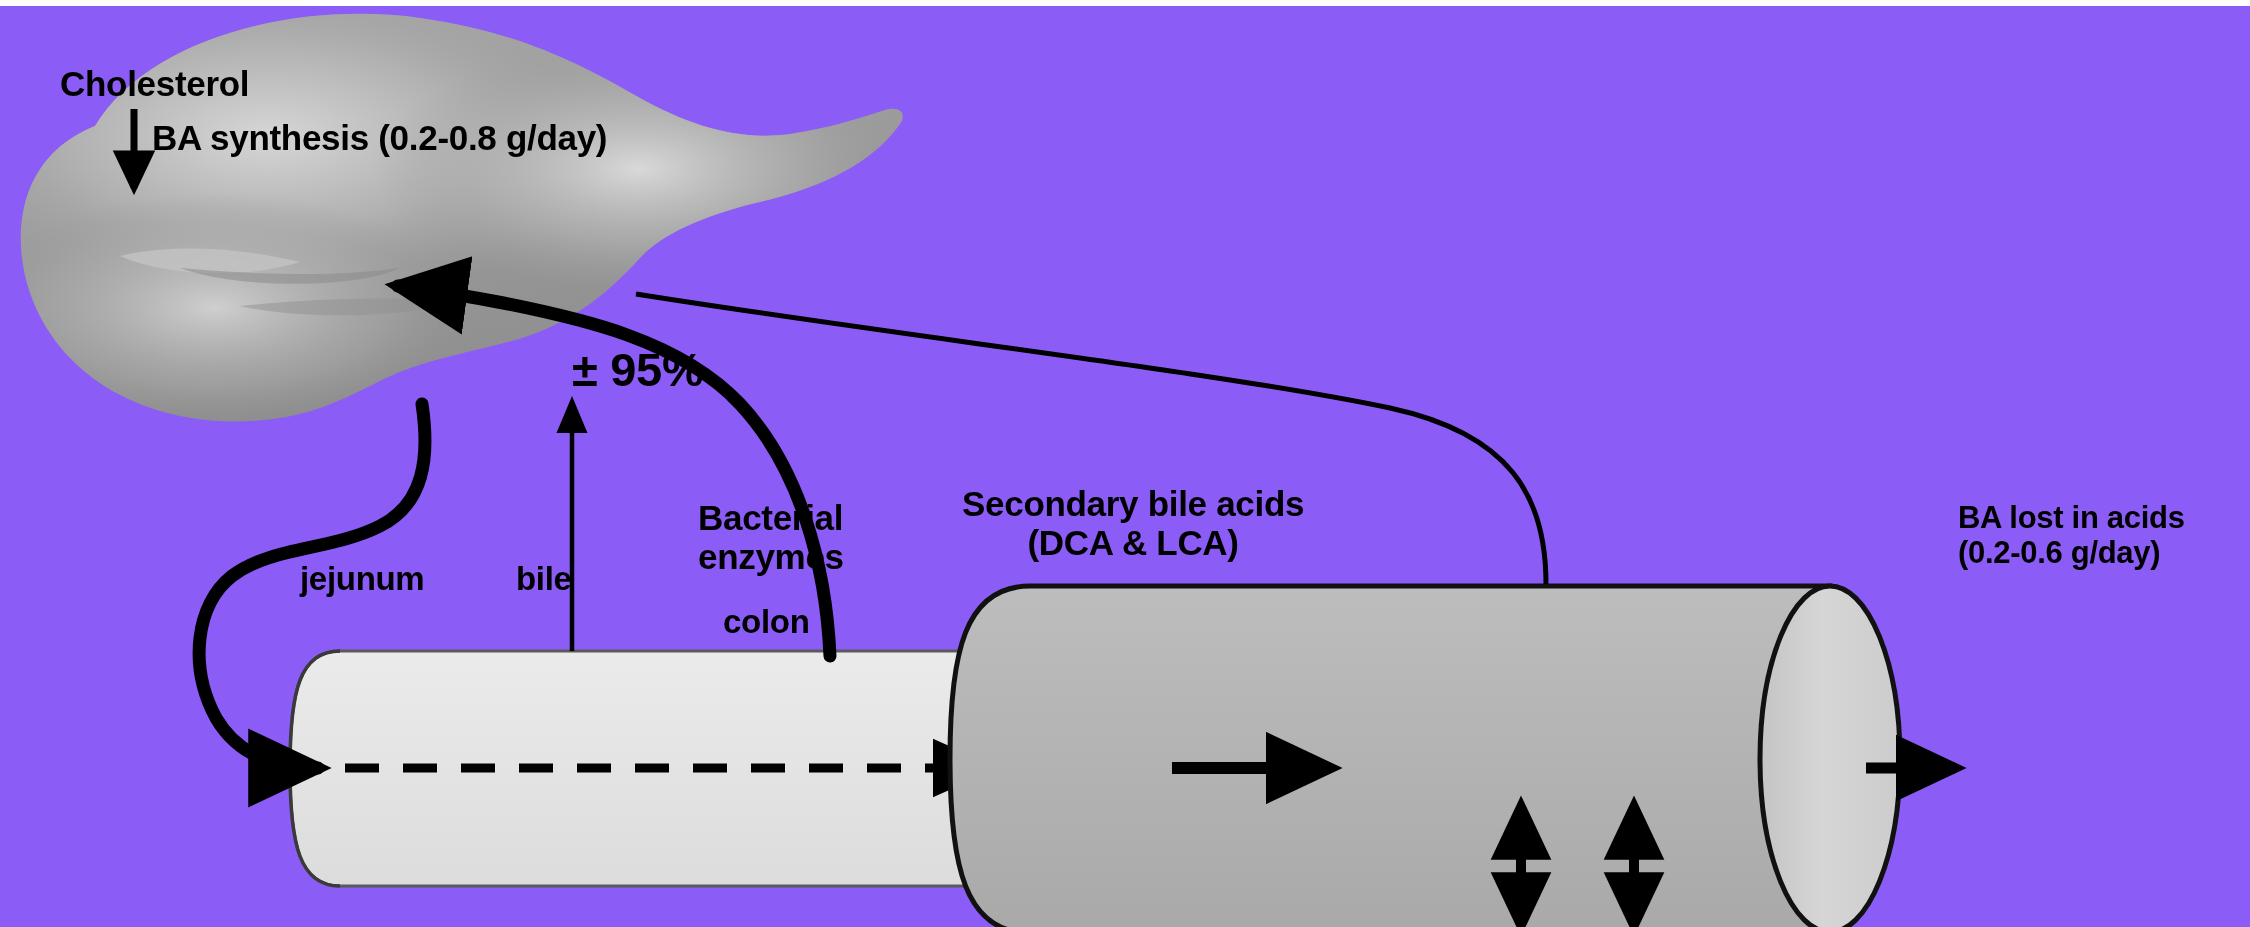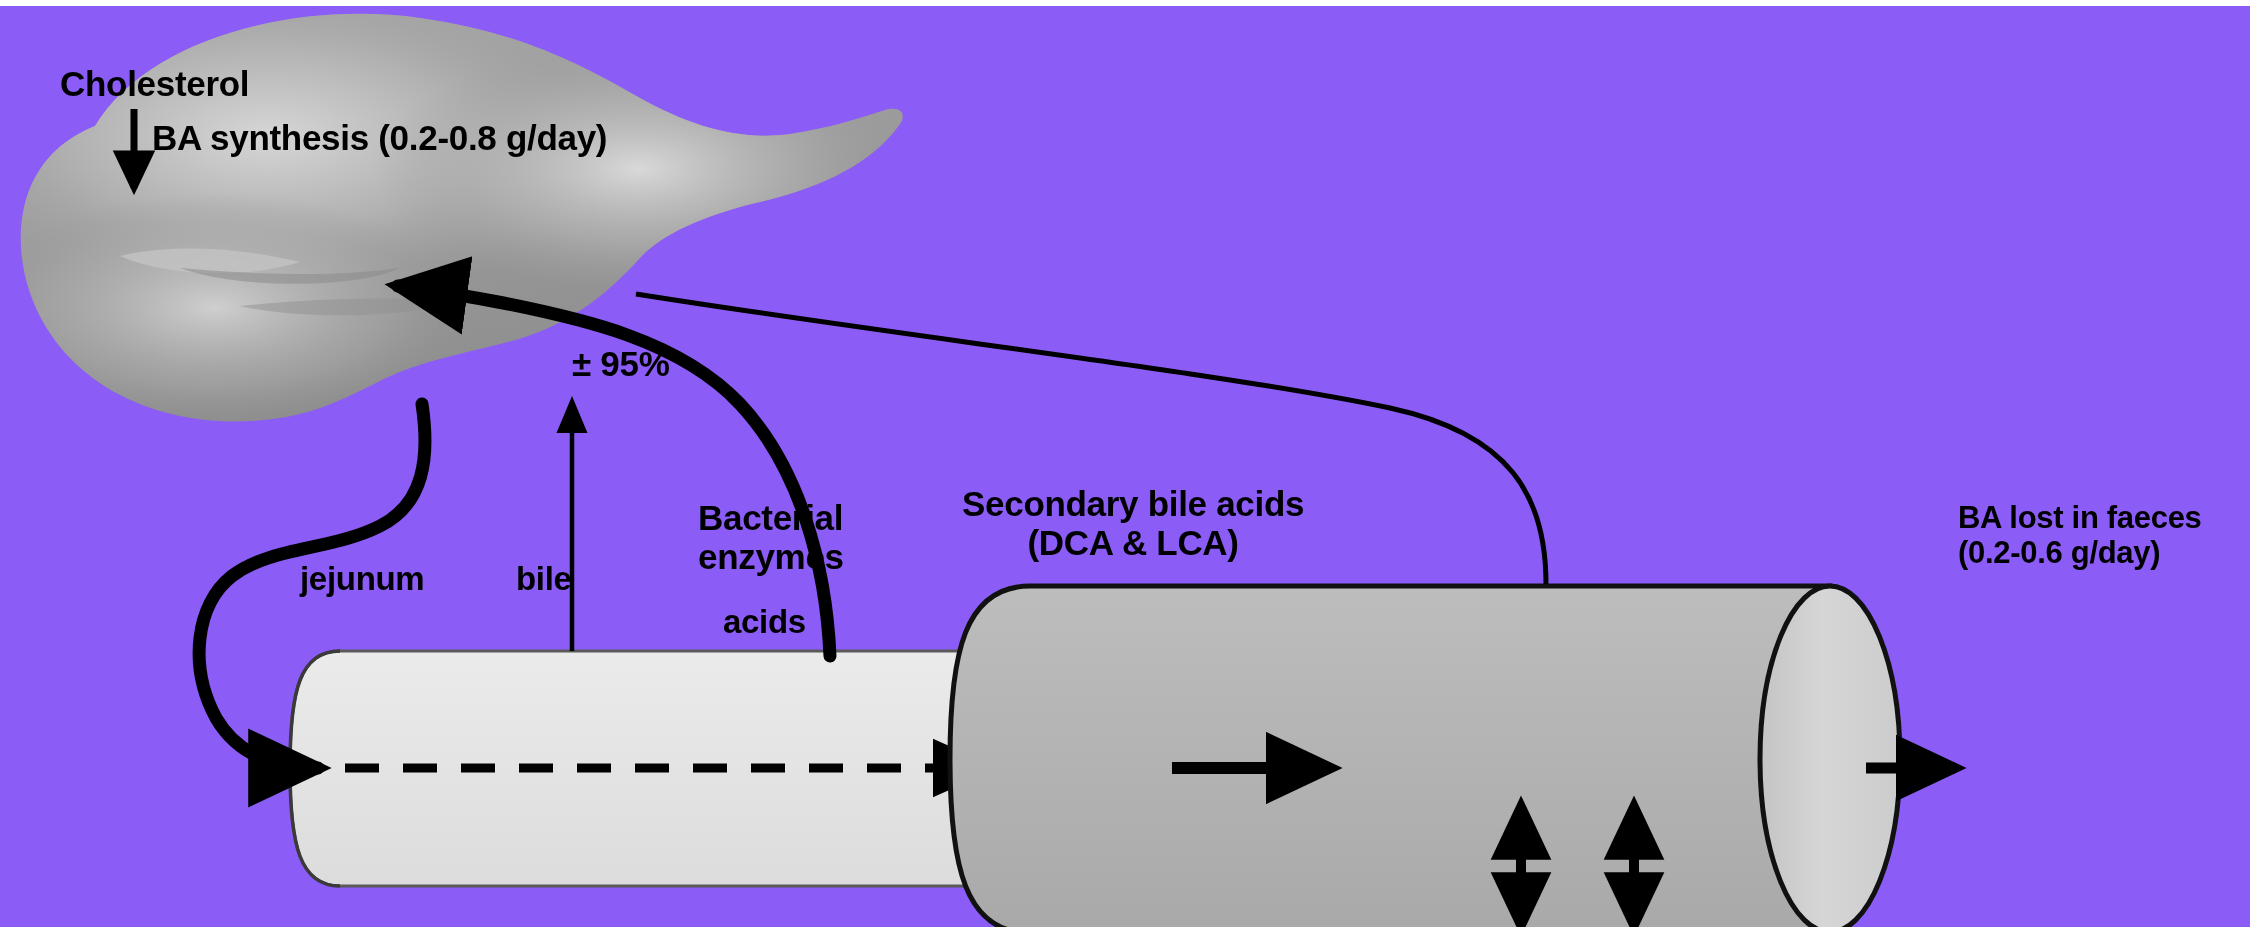--- a/index.html
+++ b/index.html
@@ -31,21 +31,21 @@
     font-family: "Liberation Sans", sans-serif;
     font-weight: bold;
     color: #000000;
     white-space: nowrap;
     letter-spacing: -0.3px;
     line-height: 1.12;
   }
   #label-cholesterol   { left: 60px;  top: 58px;  font-size: 35px; }
   #label-ba-synthesis  { left: 152px; top: 112px; font-size: 35px; }
   #label-primary-ba    { left: 20px;  top: 189px; font-size: 35px; }
-  #label-percent       { left: 572px; top: 338px; font-size: 35px; }
+  #label-percent       { left: 572px; top: 338px; font-size: 47px; }
   #label-bacterial     { left: 698px; top: 492px; font-size: 35px; text-align: left; }
   #label-secondary     { left: 962px; top: 478px; font-size: 35px; text-align: center; }
   #label-faeces        { left: 1958px;top: 495px; font-size: 31px; text-align: left; }
   #label-jejunum       { left: 300px; top: 555px; font-size: 33px; }
   #label-ileum         { left: 516px; top: 555px; font-size: 33px; }
   #label-colon         { left: 723px; top: 598px; font-size: 33px; }
   .lbl-line2 { display: block; }
 </style>
 </head>
 <body>
@@ -226,23 +226,23 @@
     <span class="lbl-line2">Bacterial</span>
     <span class="lbl-line2">enzymes</span>
   </div>
 
   <div class="lbl" id="label-secondary">
     <span class="lbl-line2">Secondary bile acids</span>
     <span class="lbl-line2">(DCA &amp; LCA)</span>
   </div>
 
   <div class="lbl" id="label-faeces">
-    <span class="lbl-line2">BA lost in faeces</span>
+    <span class="lbl-line2">BA lost in acids</span>
     <span class="lbl-line2">(0.2-0.6 g/day)</span>
   </div>
 
   <div class="lbl" id="label-jejunum">jejunum</div>
 
   <div class="lbl" id="label-ileum">bile</div>
 
-  <div class="lbl" id="label-colon">acids</div>
+  <div class="lbl" id="label-colon">colon</div>
 
 </div>
 
 </body></html>

